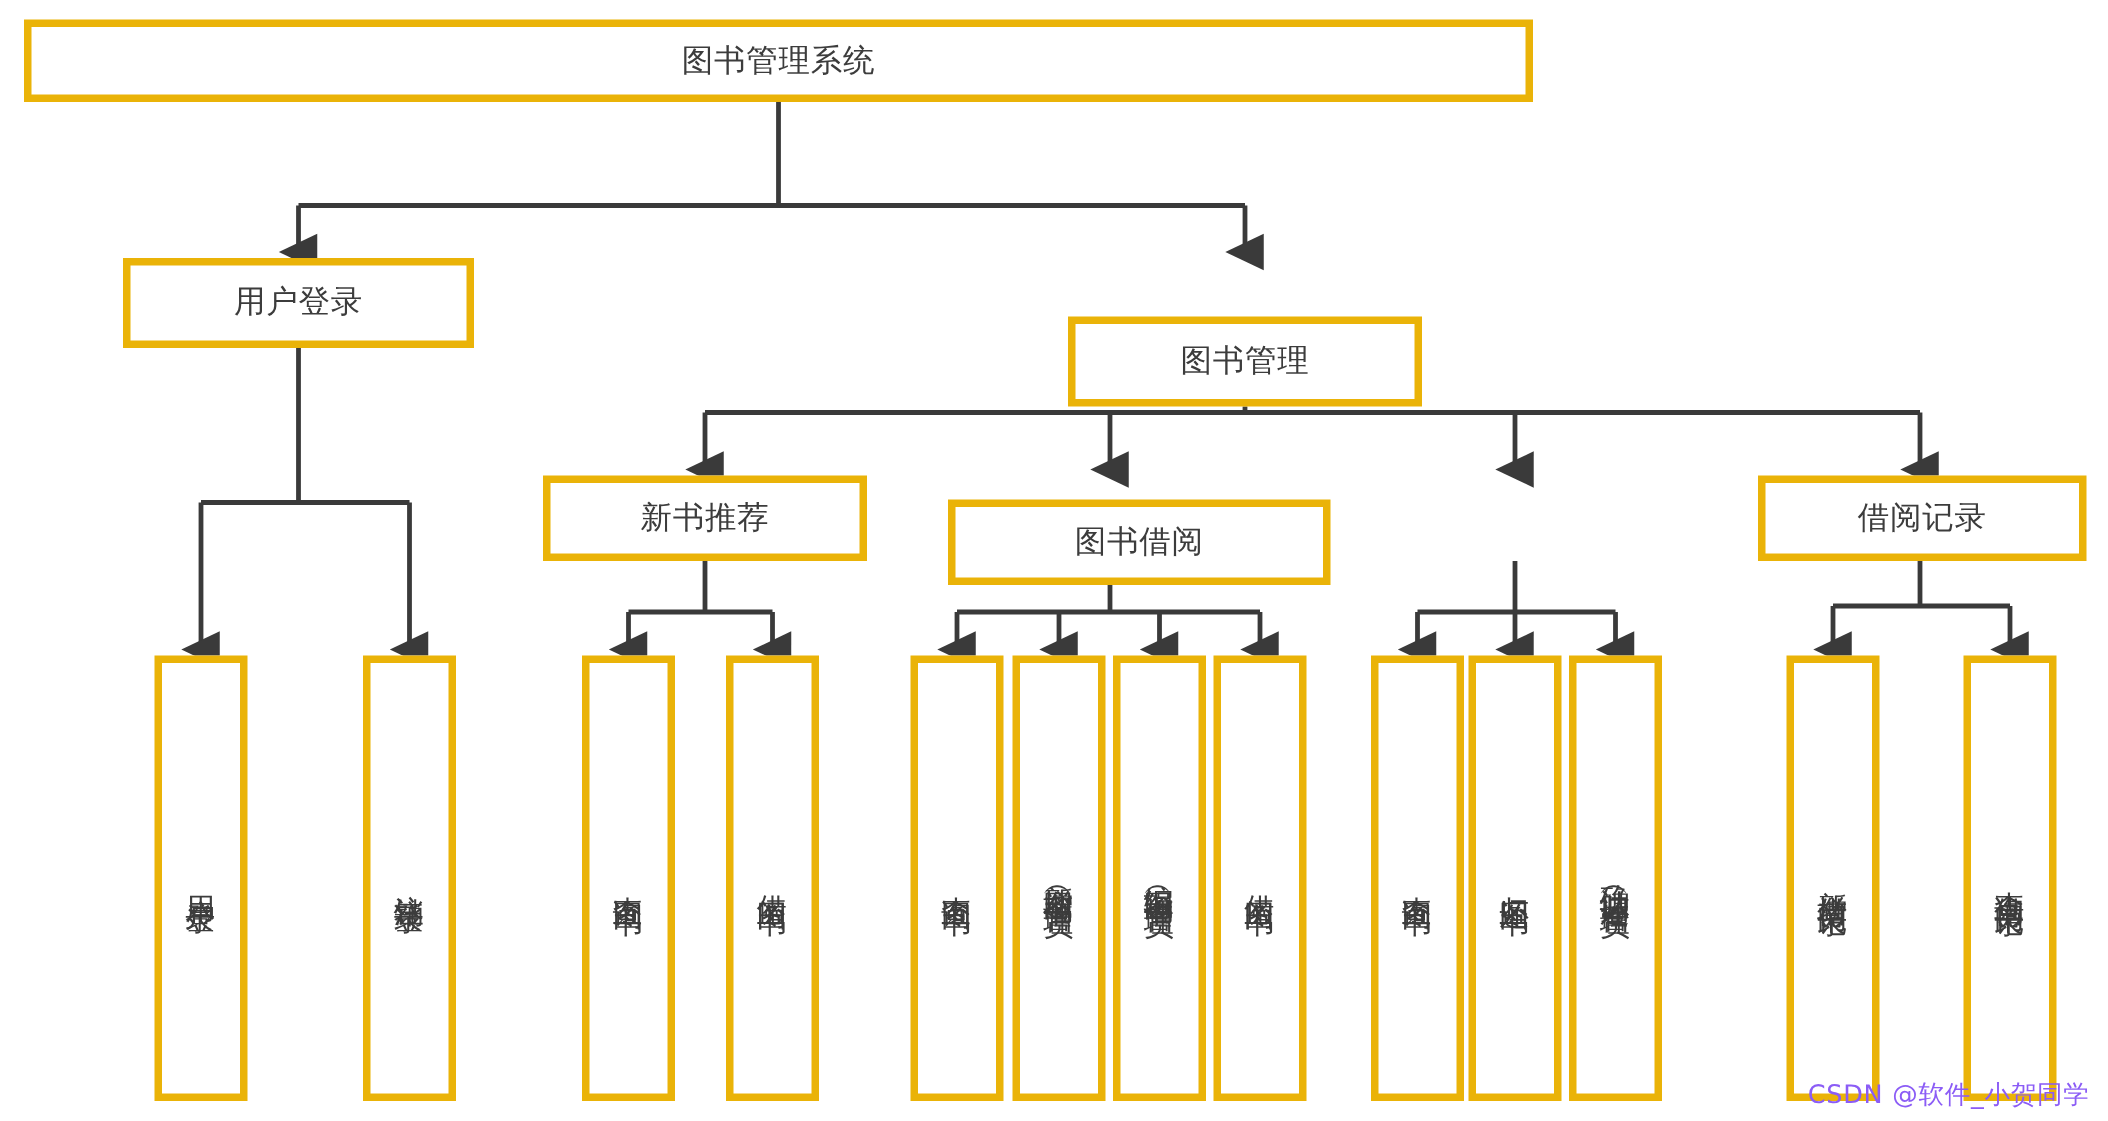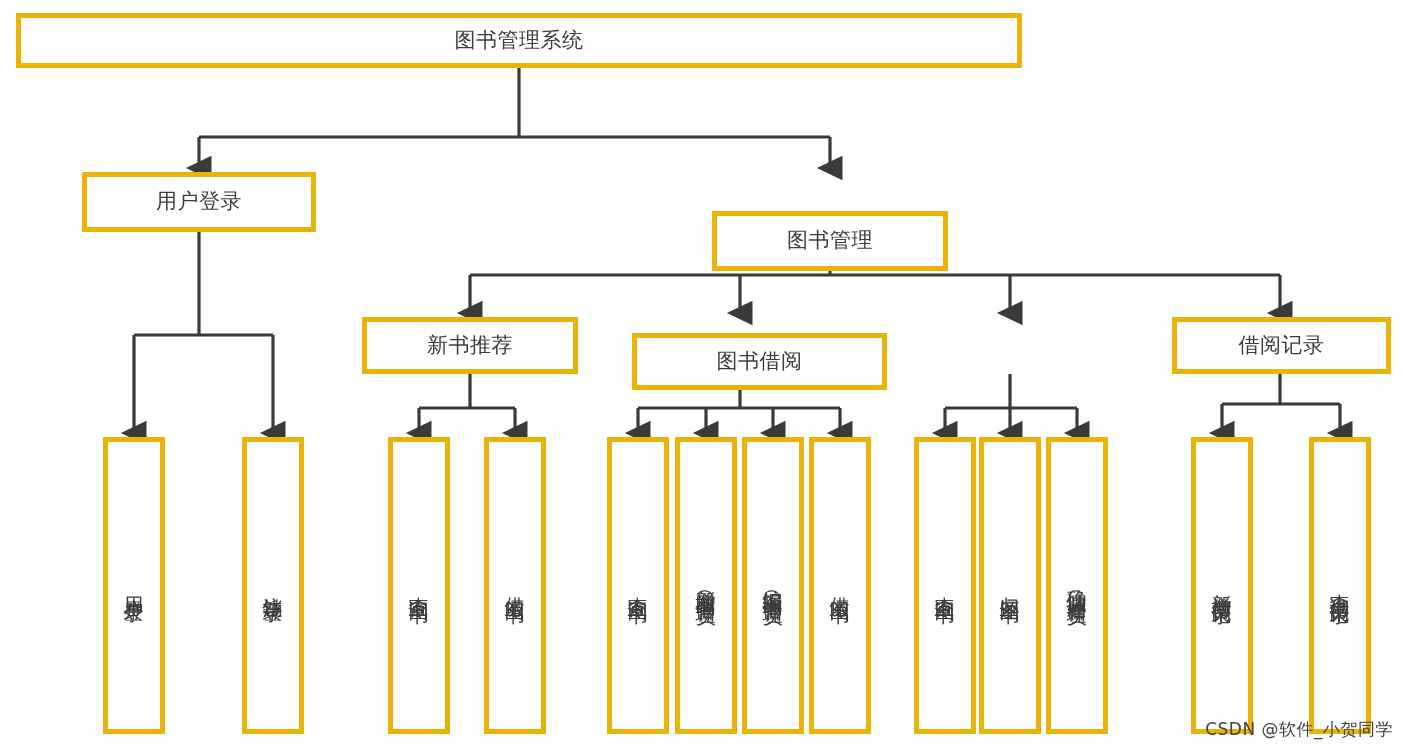--- a/index.html
+++ b/index.html
@@ -55,21 +55,21 @@
     writing-mode: vertical-rl;
     text-orientation: upright;
     font-size: 20px;
     letter-spacing: 2.5px;
     line-height: 1;
   }
   #watermark {
     position: absolute;
     right: 12px;
     bottom: 6px;
-    color: #404040;
+    color: #8b5cf6;
     font-size: 17px;
     letter-spacing: 0.5px;
     white-space: nowrap;
     z-index: 3;
     font-family: "DejaVu Sans", "Liberation Sans", sans-serif;
   }
 </style>
 </head>
 <body>
 

